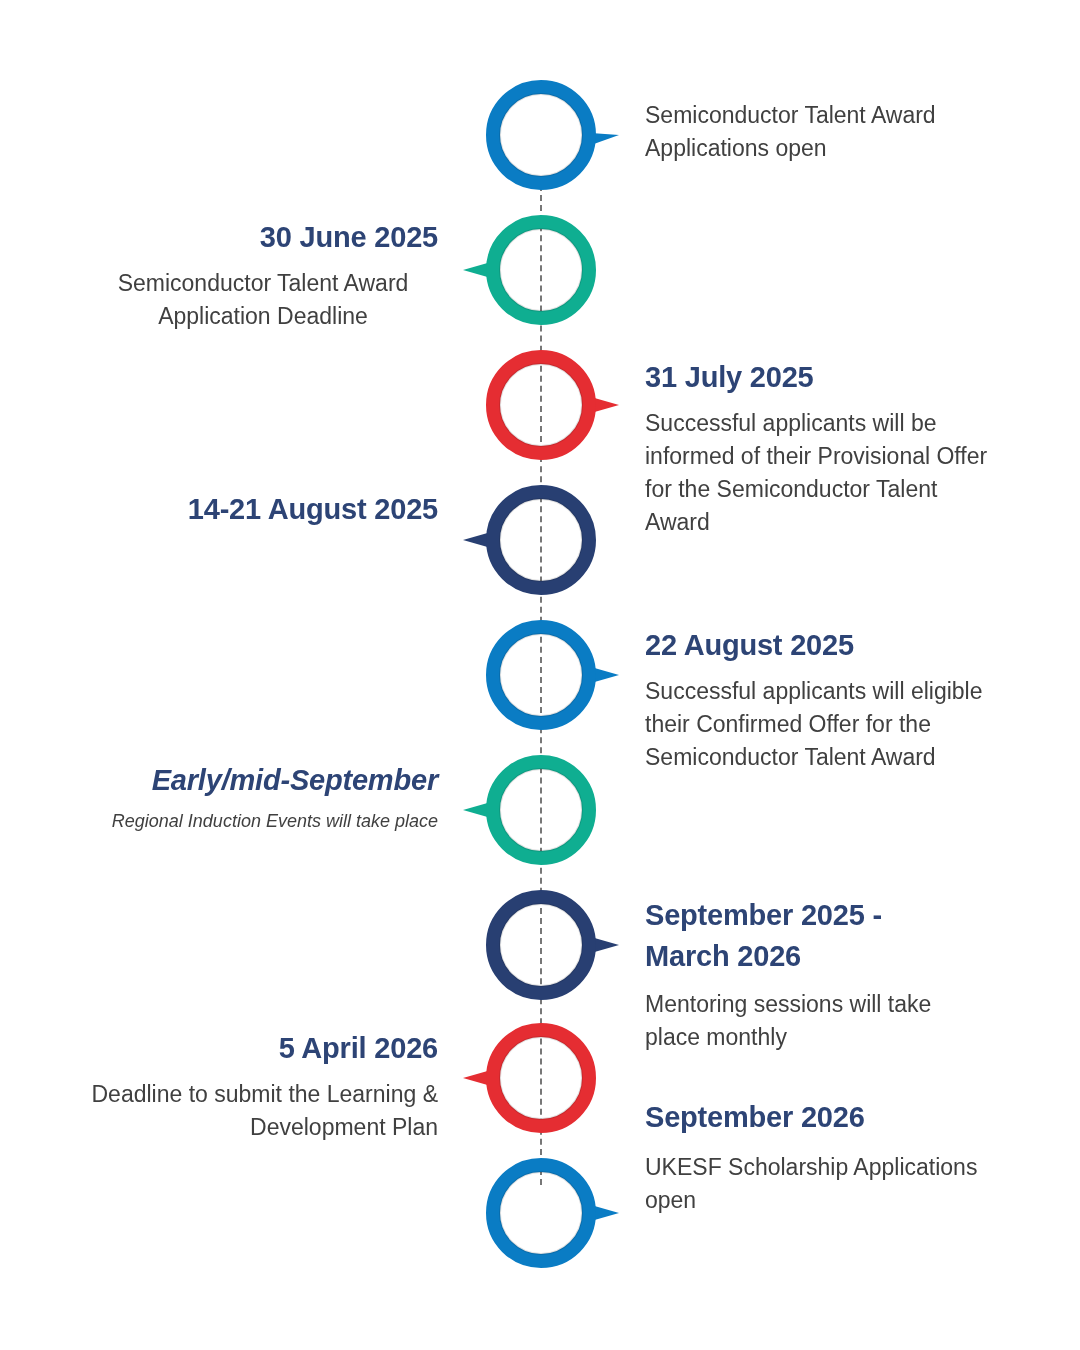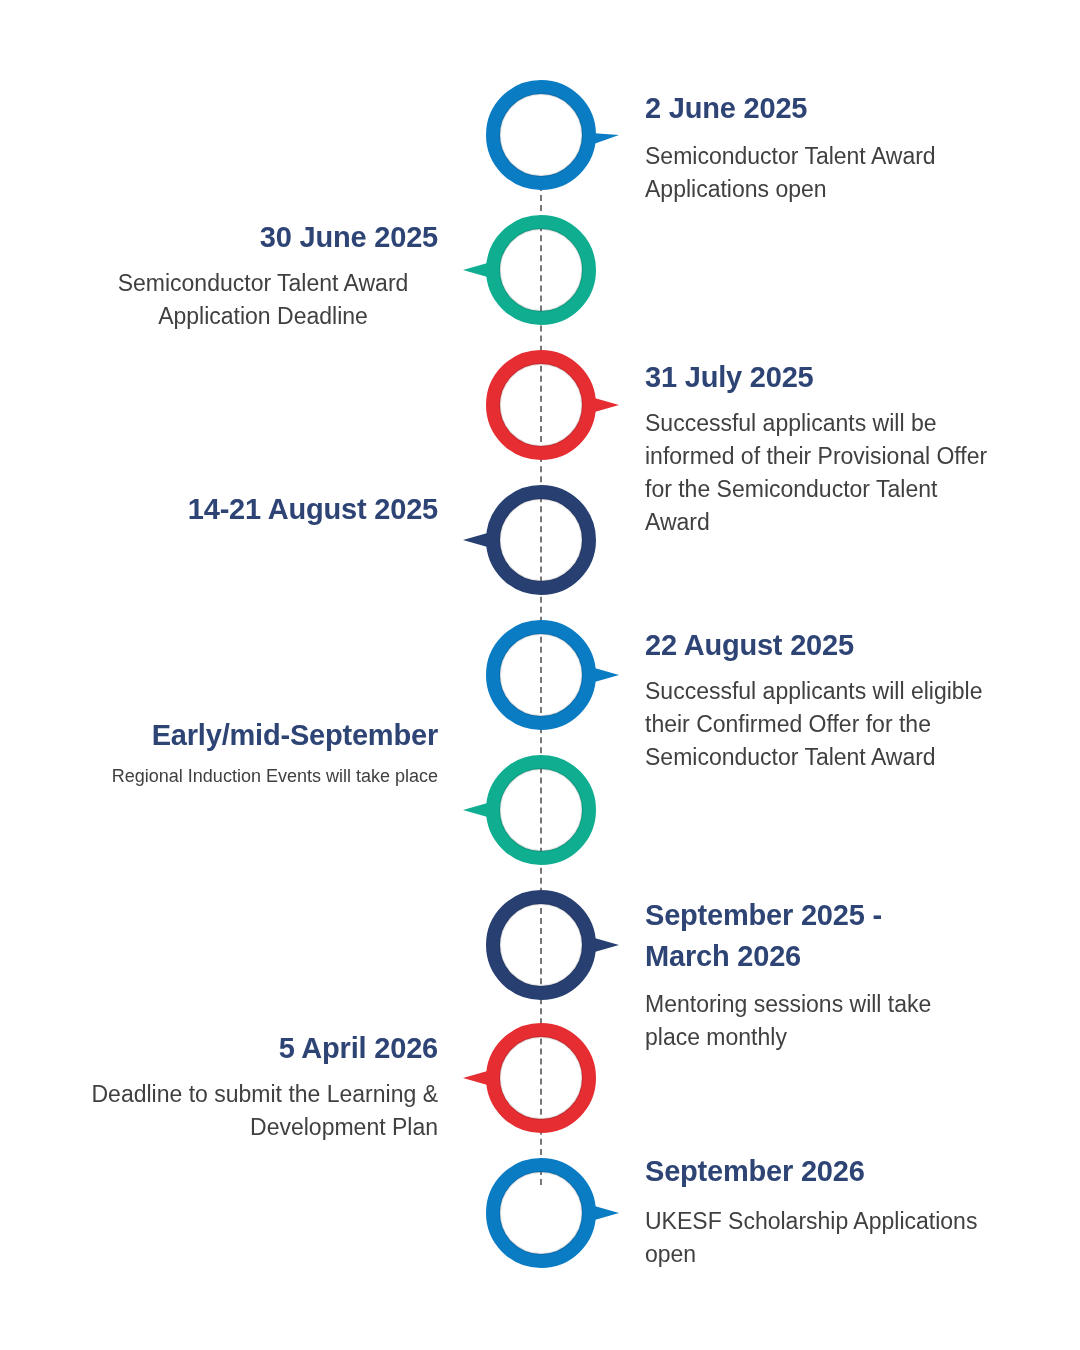--- a/index.html
+++ b/index.html
@@ -78,21 +78,20 @@
   </div>
   <div class="node" style="left:471px; top:1157px;">
     <svg viewBox="0 0 140 112">
         <path d="M120 48 L148 56 L120 64 Z" fill="#0a7cc4"></path>
         <circle cx="70" cy="56" r="48" fill="none" stroke="#0a7cc4" stroke-width="14"></circle>
         <circle cx="70" cy="56" r="41" fill="none" stroke="rgba(0,0,0,0.12)" stroke-width="2"></circle>
       </svg>
   </div>
 
   <div class="entry right" style="top:88px; width:360px;">
-    <h2>2 June 2025</h2>
     <p style="margin-top:11px; width:350px;">Semiconductor Talent Award Applications open</p>
   </div>
 
   <div class="entry left" style="top:217px; width:370px;">
     <h2>30 June 2025</h2>
     <p style="margin-top:9px; margin-left:auto; width:350px;text-align:center;">Semiconductor Talent Award Application Deadline</p>
   </div>
 
   <div class="entry right" style="top:357px; width:360px;">
     <h2>31 July 2025</h2>
@@ -101,32 +100,32 @@
 
   <div class="entry left" style="top:489px; width:400px;">
     <h2>14-21 August 2025</h2>
   </div>
 
   <div class="entry right" style="top:625px; width:360px;">
     <h2>22 August 2025</h2>
     <p style="margin-top:9px; width:352px;">Successful applicants will eligible their Confirmed Offer for the Semiconductor Talent Award</p>
   </div>
 
-  <div class="entry left" style="top:715px; width:340px;">
+  <div class="entry left" style="top:760px; width:340px;font-style:italic;">
     <h2>Early/mid-September</h2>
     <p style="margin-top:5px; margin-left:auto; width:330px; font-size:18px; line-height:31px;">Regional Induction Events will take place</p>
   </div>
 
   <div class="entry right" style="top:895px; width:320px;">
     <h2>September 2025 - March 2026</h2>
     <p style="margin-top:11px; width:340px;">Mentoring sessions will take place monthly</p>
   </div>
 
   <div class="entry left" style="top:1028px; width:380px;">
     <h2>5 April 2026</h2>
     <p style="margin-top:9px; margin-left:auto; width:370px;">Deadline to submit the Learning &amp; Development Plan</p>
   </div>
 
-  <div class="entry right" style="top:1151px; width:390px;">
+  <div class="entry right" style="top:1097px; width:390px;">
     <h2>September 2026</h2>
     <p style="margin-top:13px; width:385px;">UKESF Scholarship Applications open</p>
   </div>
 </div>
 
 </body></html>

